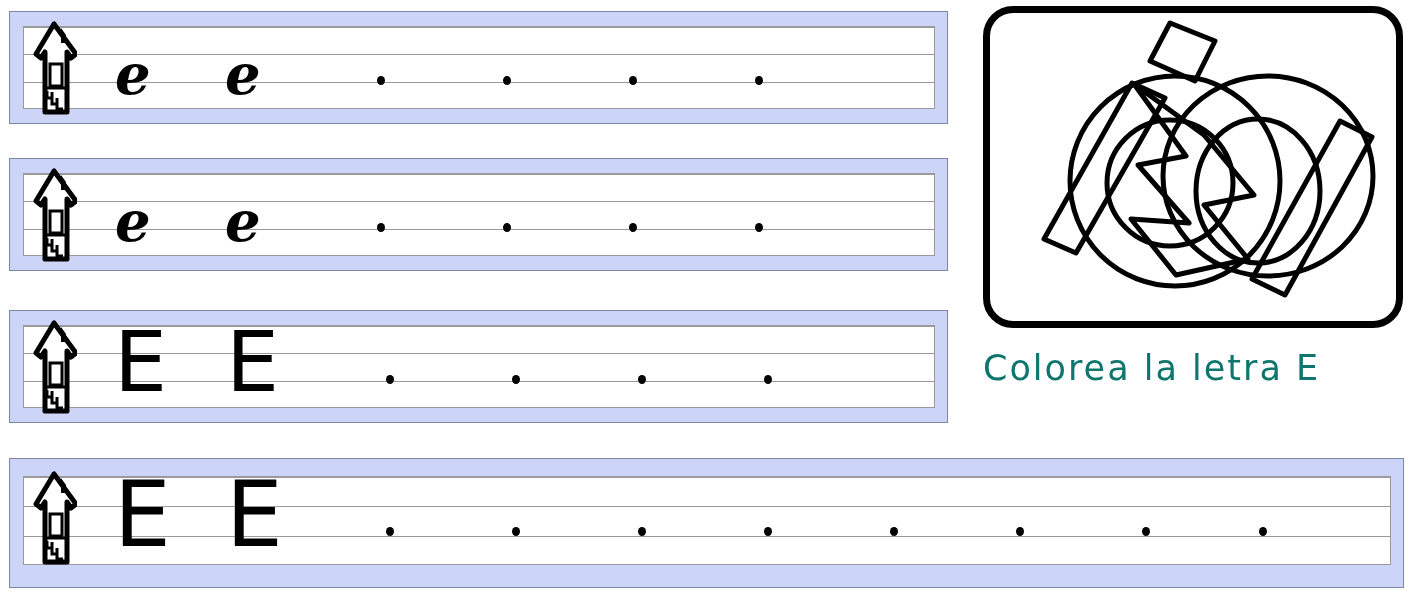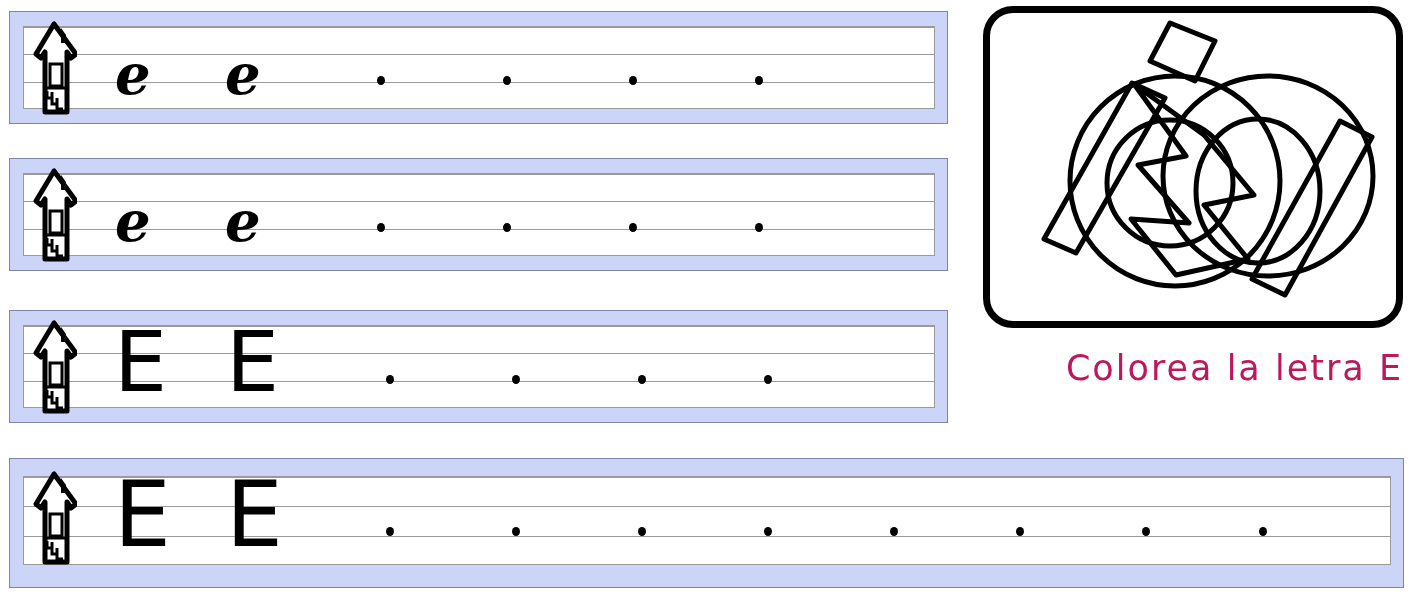--- a/index.html
+++ b/index.html
@@ -84,25 +84,25 @@
     box-sizing: border-box;
     overflow: hidden;
   }
   .puzzle-card svg { display: block; }
 
   .puzzle-caption {
     position: absolute;
     left: 983px;
     top: 348px;
     width: 420px;
-    text-align: right;
+    text-align: left;
     font-family: "DejaVu Sans", sans-serif;
     font-size: 35px;
     letter-spacing: 2px;
-    color: #be185d;
+    color: #0f766e;
     white-space: nowrap;
   }
 </style>
 </head>
 <body>
 
 <div class="practice-row" style="left:9px; top:11px; width:939px; height:113px;">
   <div class="lined-box" style="left:13px; top:14px; width:912px; height:83px;">
     <div class="rule-line" style="top:0px;"></div>
     <div class="rule-line" style="top:27px;"></div>

